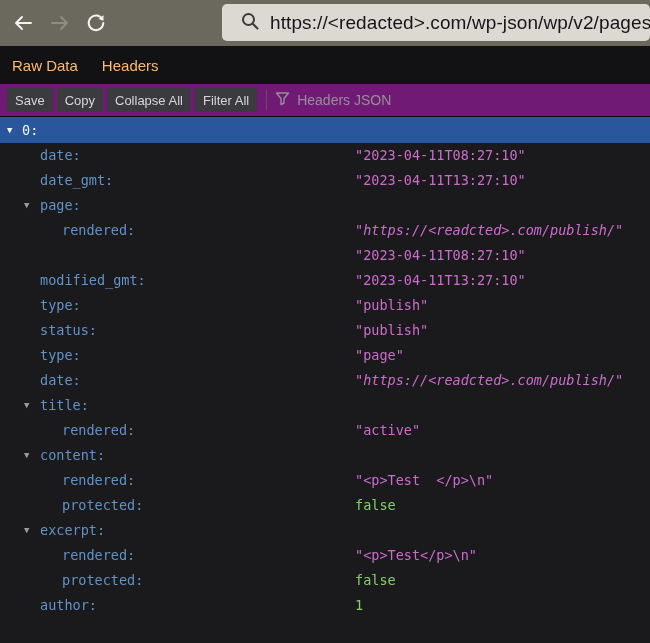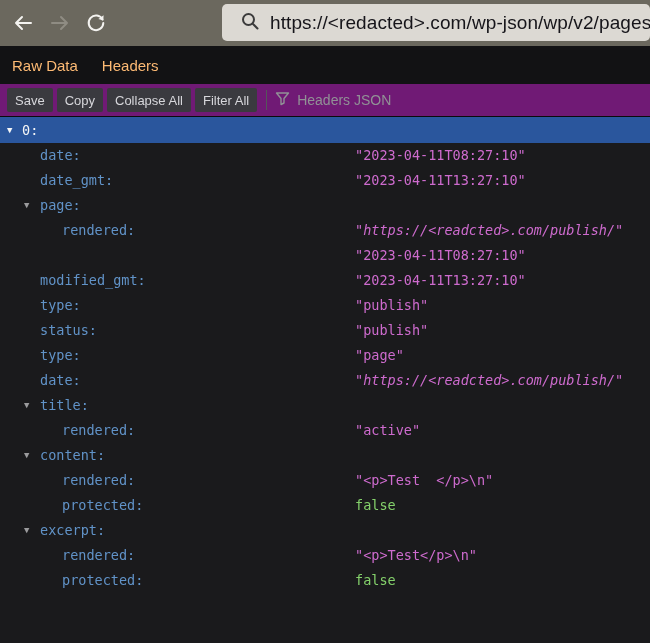--- a/index.html
+++ b/index.html
@@ -126,13 +126,14 @@
     <div class="row"><span class="k d1k">type:</span><span class="v string">"page"</span></div>
     <div class="row"><span class="k d1k">date:</span><span class="v url">"https://&lt;readcted&gt;.com/publish/"</span></div>
     <div class="row"><span class="twisty d1t">▼</span><span class="k d1k">title:</span></div>
     <div class="row"><span class="k d2k">rendered:</span><span class="v string">"active"</span></div>
     <div class="row"><span class="twisty d1t">▼</span><span class="k d1k">content:</span></div>
     <div class="row"><span class="k d2k">rendered:</span><span class="v string">"&lt;p&gt;Test  &lt;/p&gt;\n"</span></div>
     <div class="row"><span class="k d2k">protected:</span><span class="v boolean">false</span></div>
     <div class="row"><span class="twisty d1t">▼</span><span class="k d1k">excerpt:</span></div>
     <div class="row"><span class="k d2k">rendered:</span><span class="v string">"&lt;p&gt;Test&lt;/p&gt;\n"</span></div>
     <div class="row"><span class="k d2k">protected:</span><span class="v boolean">false</span></div>
+    <div class="row"><span class="k d1k">author:</span><span class="v number">1</span></div>
   </div>
 
 </body></html>

